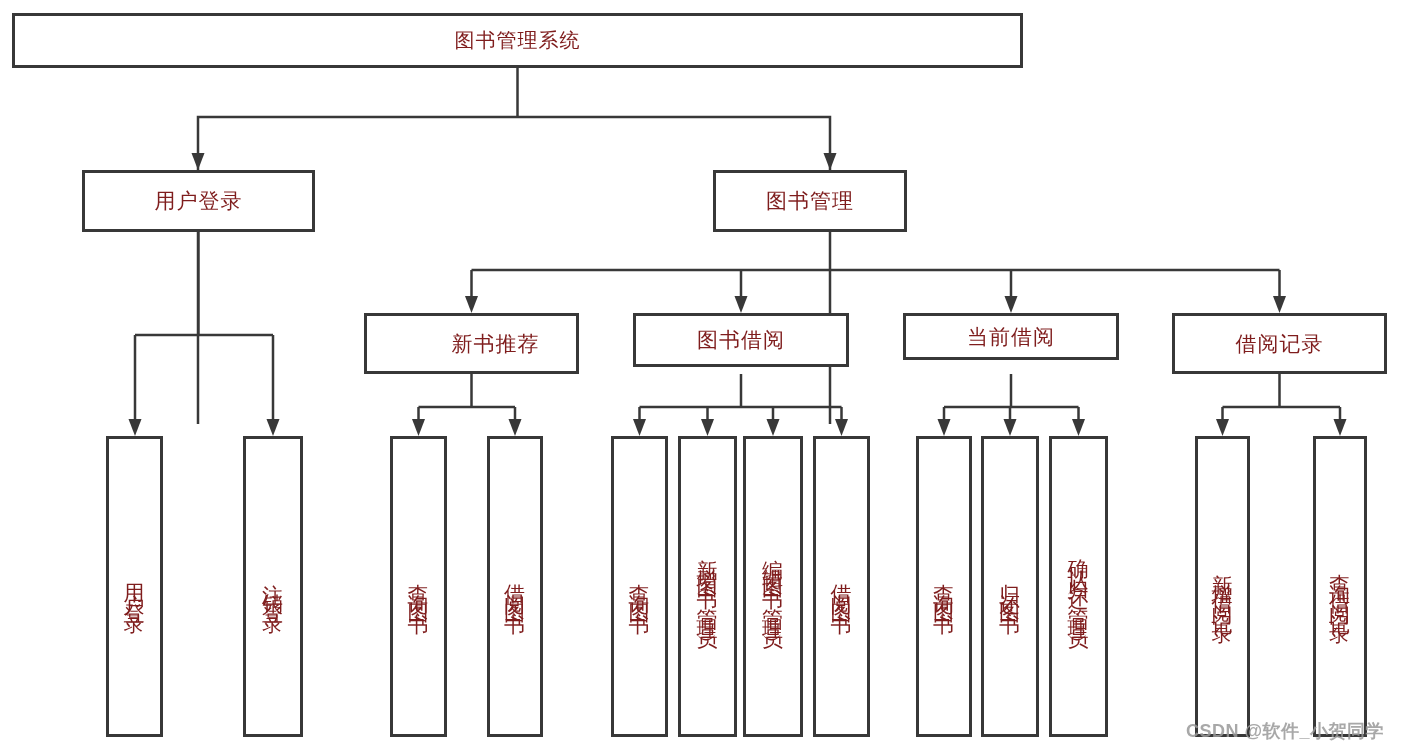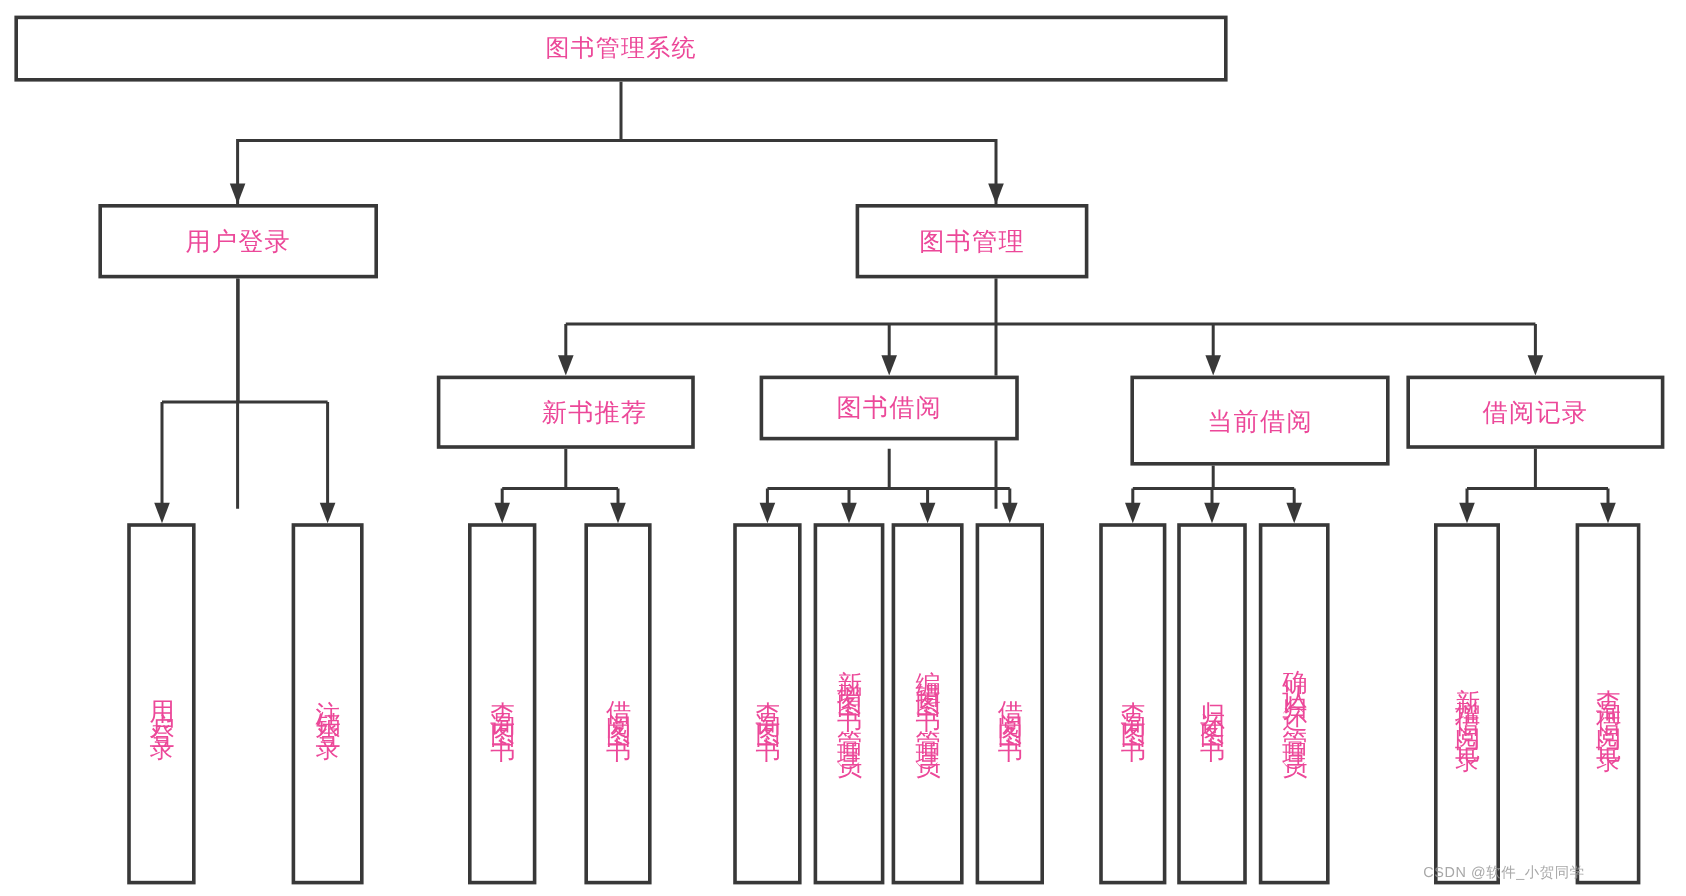--- a/index.html
+++ b/index.html
@@ -4,31 +4,31 @@
 <style>
   html,body{margin:0;padding:0;background:#ffffff;}
   #canvas{
     position:relative;width:1405px;height:747px;background:#ffffff;overflow:hidden;
     font-family:"Liberation Sans",sans-serif;color:#3d3d3d;
   }
   #connectors{position:absolute;left:0;top:0;width:1405px;height:747px;z-index:1;}
   .node{
     position:absolute;box-sizing:border-box;border:3px solid #383838;background:#ffffff;
     display:flex;align-items:center;justify-content:center;z-index:2;
-    font-size:21px;letter-spacing:1px;color:#ec4899;
+    font-size:21px;letter-spacing:1px;color:#7f1d1d;
   }
   .root{font-size:20px;}
   .vnode{
     writing-mode:vertical-rl;text-orientation:mixed;
     font-size:21px;letter-spacing:10px;line-height:1;
     display:flex;align-items:center;justify-content:center;
   }
   .watermark{
     position:absolute;z-index:3;white-space:nowrap;
-    font-size:12px;color:rgba(153,153,153,0.85);letter-spacing:0.5px;
+    font-size:18px;color:rgba(153,153,153,0.85);letter-spacing:0.5px;font-weight:bold;
   }
 </style>
 </head>
 <body>
 
 <div id="canvas">
 
   <svg id="connectors" viewBox="0 0 1405 747" xmlns="http://www.w3.org/2000/svg">
     <path fill="none" stroke="#383838" stroke-width="2.5" d="M517.5 68 L517.5 117
              M198 117 L830 117
@@ -86,21 +86,21 @@
     </g>
   </svg>
 
   <div class="node root" style="left:12px;top:13px;width:1011px;height:55px;">图书管理系统</div>
 
   <div class="node" style="left:82px;top:170px;width:233px;height:62px;">用户登录</div>
   <div class="node" style="left:713px;top:170px;width:194px;height:62px;">图书管理</div>
 
   <div class="node" style="left:364px;top:313px;width:215px;height:61px;padding-left:48px;">新书推荐</div>
   <div class="node" style="left:633px;top:313px;width:216px;height:54px;">图书借阅</div>
-  <div class="node" style="left:903px;top:313px;width:216px;height:75px;margin-left:39px;">当前借阅</div>
+  <div class="node" style="left:903px;top:313px;width:216px;height:47px;">当前借阅</div>
   <div class="node" style="left:1172px;top:313px;width:215px;height:61px;">借阅记录</div>
 
   <div class="node vnode" style="left:106px;top:436px;width:57px;height:301px;">用户登录</div>
   <div class="node vnode" style="left:243px;top:436px;width:60px;height:301px;">注销登录</div>
 
   <div class="node vnode" style="left:390px;top:436px;width:57px;height:301px;">查询图书</div>
   <div class="node vnode" style="left:487px;top:436px;width:56px;height:301px;">借阅图书</div>
 
   <div class="node vnode" style="left:611px;top:436px;width:57px;height:301px;">查询图书</div>
   <div class="node vnode" style="left:678px;top:436px;width:59px;height:301px;">新增图书（管理员）</div>

